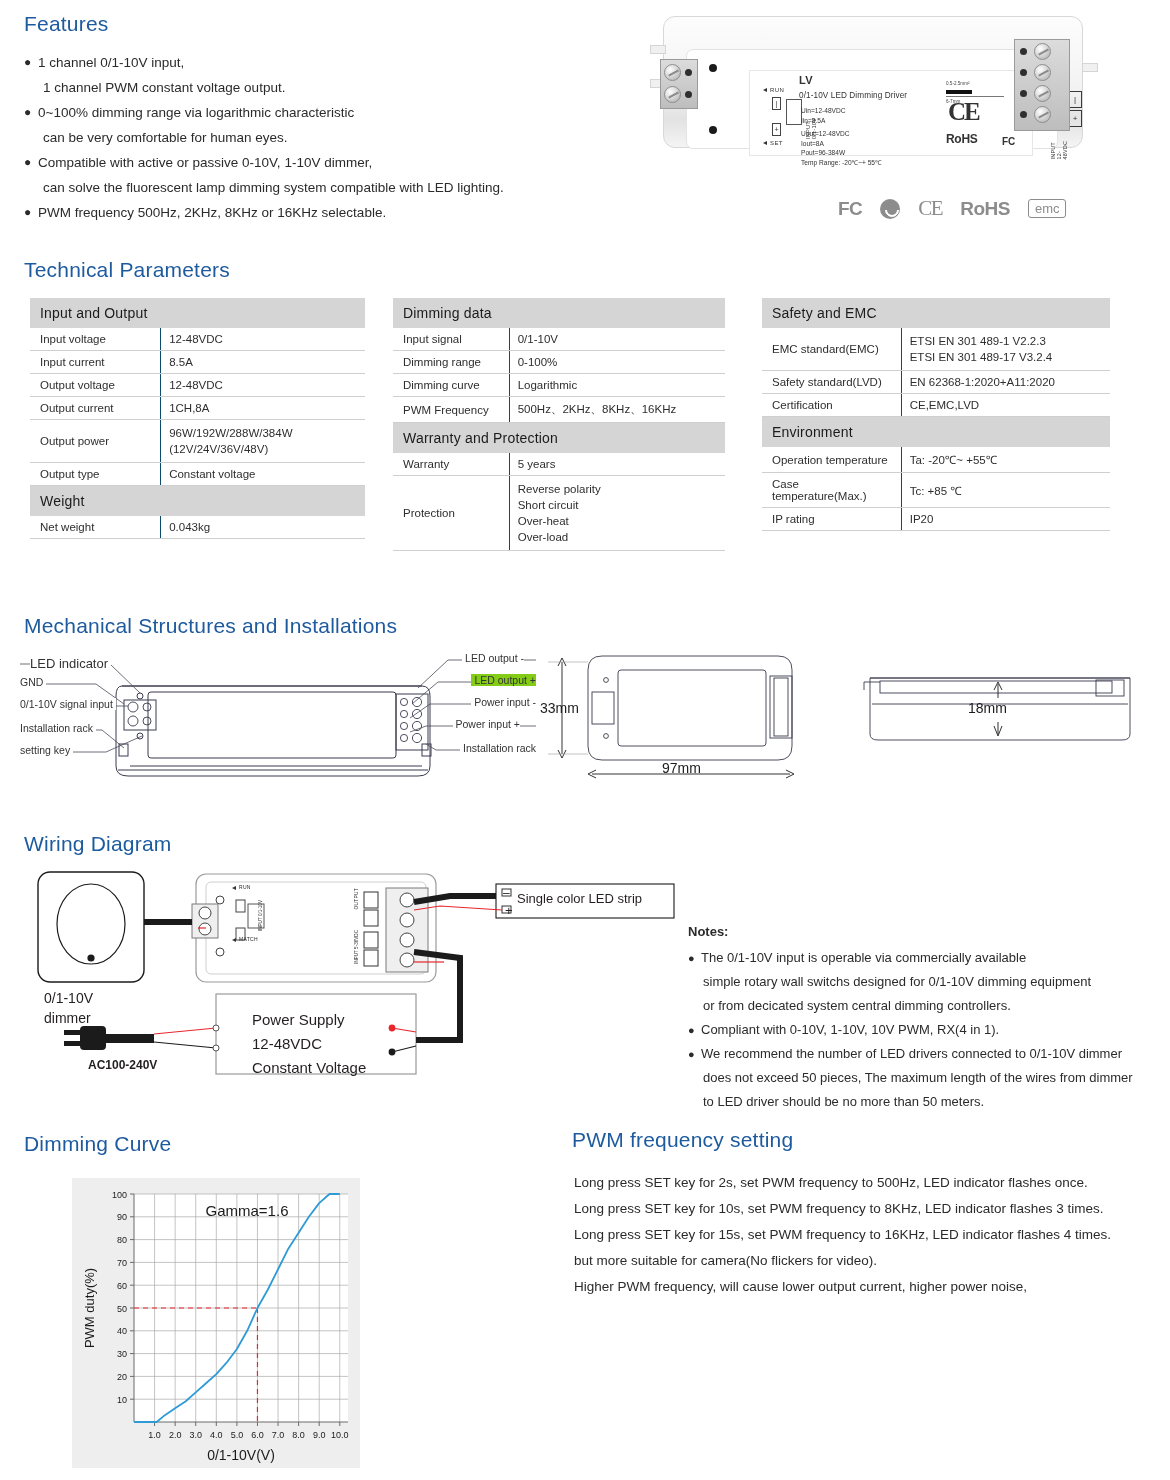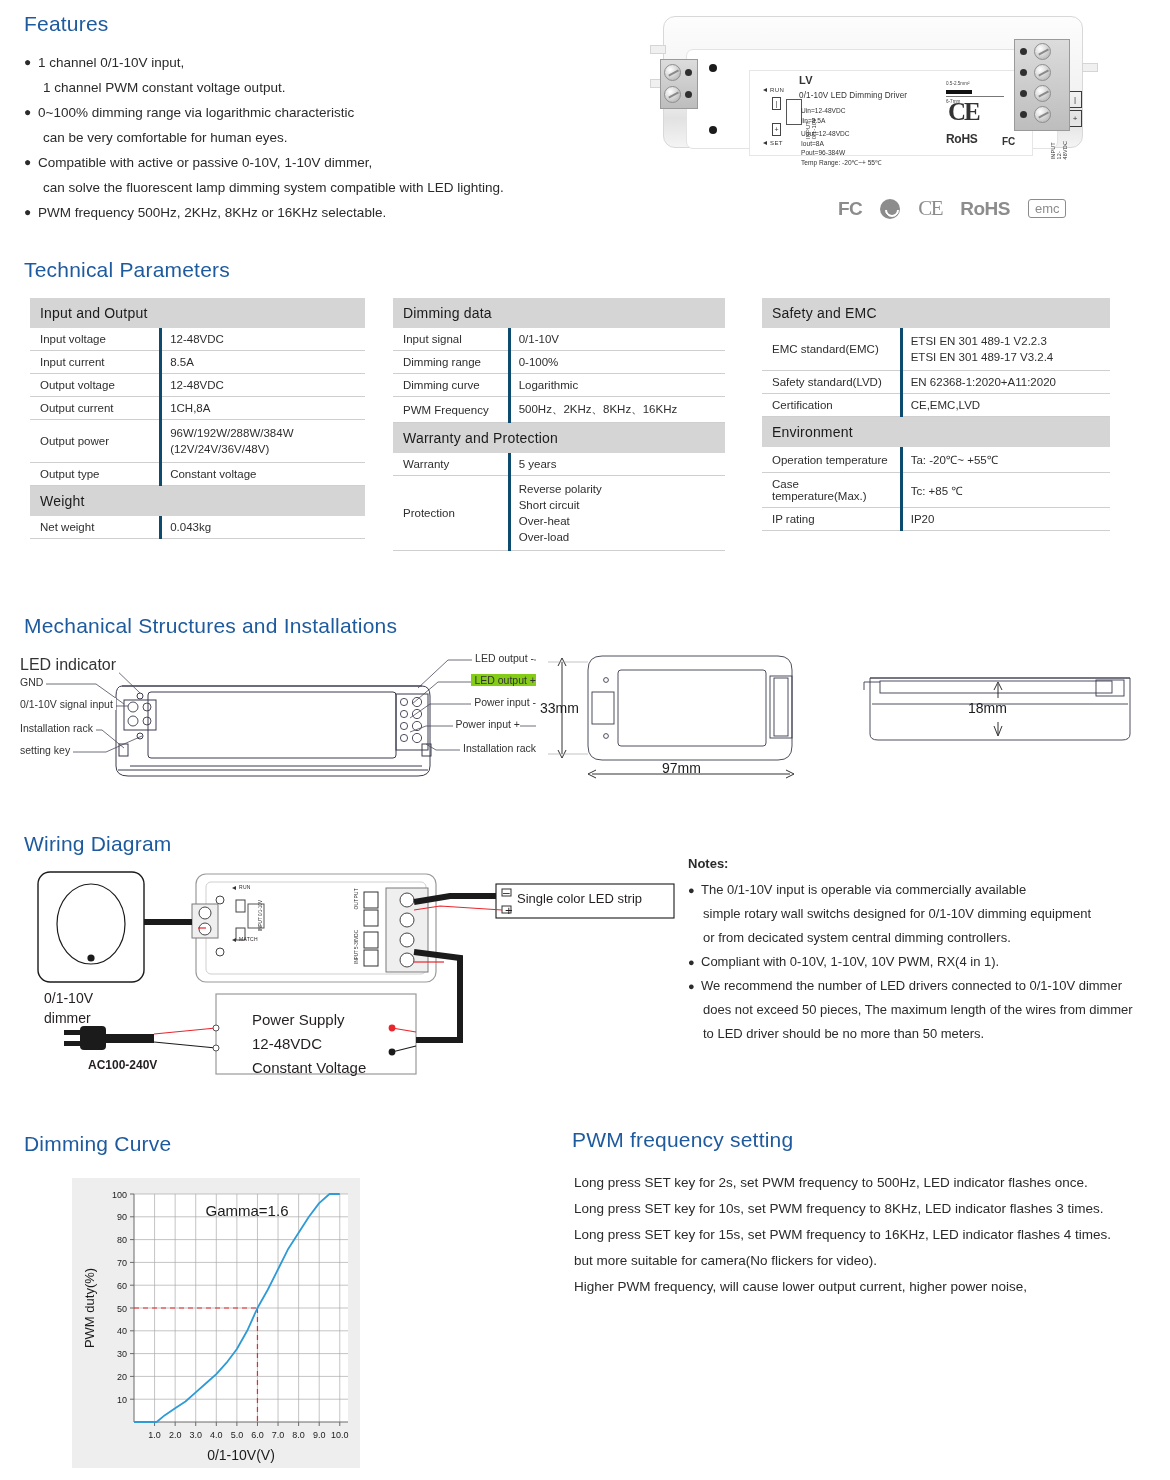--- a/index.html
+++ b/index.html
@@ -89,34 +89,34 @@
   #tbl1 { left: 30px; top: 298px; width: 335px; }
   #tbl2 { left: 393px; top: 298px; width: 332px; }
   #tbl3 { left: 762px; top: 298px; width: 348px; }
   .tbl table { width: 100%; border-collapse: collapse; }
   .tbl td { padding: 5px 8px; vertical-align: middle; }
   .grp td {
     background: #d5d5d5; font-size: 14px; color: #1b1b1b;
     padding: 7px 10px; letter-spacing:.2px;
   }
   .rw td { border-bottom: 1px solid #cfcfcf; }
-  .rw td.k { width: 39%; border-right: 3px solid #0c4a6e; padding-left: 10px; }
+  .rw td.k { width: 39%; border-right: 1px solid #0c4a6e; padding-left: 10px; }
   #tbl2 .rw td.k, #tbl3 .rw td.k { width: 35%; }
   #tbl3 .rw td.k { width: 40%; }
   .sub { line-height: 16px; }
   
   #mech-title { position: absolute; left: 24px; top: 614px; }
   #mech { position: absolute; left: 18px; top: 648px; width: 520px; height: 145px; font-size: 10.5px; color:#333;}
   #mech svg { position: absolute; left: 0; top: 0; }
   #dims { position: absolute; left: 540px; top: 648px; width: 620px; height: 140px; }
   .dim-txt { font-size: 14px; color:#1b1b1b; font-family:"Liberation Sans",sans-serif;}
   
   #wire-title { position: absolute; left: 24px; top: 832px; }
   #wiring { position: absolute; left: 20px; top: 866px; width: 670px; height: 215px; }
-  #notes { position: absolute; left: 688px; top: 852px; width: 478px; font-size: 13px; line-height: 24px; color:#2b2b2b;}
+  #notes { position: absolute; left: 688px; top: 920px; width: 478px; font-size: 13px; line-height: 24px; color:#2b2b2b;}
   #notes .nt-head { font-weight: bold; margin-bottom: 2px; font-size:13px;}
   #notes .nt { display: flex; }
   #notes .nb { width: 13px; flex: none; font-size: 11px;}
   #notes .nl > div:not(:first-child) { padding-left: 2px; }
   
   #curve-title { position: absolute; left: 24px; top: 1132px; }
   #chart-wrap { position: absolute; left: 72px; top: 1178px; width: 288px; height: 290px;
     background:#eeeeee; }
   #pwm-title { position: absolute; left: 572px; top: 1128px; }
   #pwm-lines { position: absolute; left: 574px; top: 1170px; width: 590px; font-size: 13.5px; line-height: 26px; color:#2b2b2b;}
@@ -398,28 +398,28 @@
       <path d="M2 82 L84 82 L106 100"></path>
       <path d="M2 104 L88 104 L124 88"></path>
       <path d="M518 12 L430 12 L400 40"></path>
       <path d="M518 34 L420 34 L394 56"></path>
       <path d="M518 56 L412 56 L392 70"></path>
       <path d="M518 78 L408 78 L392 84"></path>
       <path d="M518 102 L418 102 L408 96"></path>
     </g>
   </svg>
   <div id="mech-left-labels">
-      <div style="position: absolute; left: 2px; top: 8px; font-size: 16px; background: rgb(255, 255, 255); padding-right: 3px;">LED indicator</div>
+      <div style="position: absolute; left: 12px; top: 8px; font-size: 13px; background: rgb(255, 255, 255); padding-right: 3px;">LED indicator</div>
       <div style="position: absolute; left: 2px; top: 28px; font-size: 10.5px; background: rgb(255, 255, 255); padding-right: 3px;">GND</div>
       <div style="position: absolute; left: 2px; top: 50px; font-size: 10.5px; background: rgb(255, 255, 255); padding-right: 3px;">0/1-10V signal input</div>
       <div style="position: absolute; left: 2px; top: 74px; font-size: 10.5px; background: rgb(255, 255, 255); padding-right: 3px;">Installation rack</div>
       <div style="position: absolute; left: 2px; top: 96px; font-size: 10.5px; background: rgb(255, 255, 255); padding-right: 3px;">setting key</div>
     </div>
   <div id="mech-right-labels">
-      <div style="position: absolute; right: 4px; top: 4px; font-size: 10.5px; background: rgb(255, 255, 255); padding-left: 3px;">LED output -</div>
+      <div style="position: absolute; right: 14px; top: 4px; font-size: 10.5px; background: rgb(255, 255, 255); padding-left: 3px;">LED output -</div>
       <div style="position: absolute; right: 2px; top: 26px; font-size: 10.5px; background: #84cc16; padding-left: 3px;">LED output +</div>
       <div style="position: absolute; right: 2px; top: 48px; font-size: 10.5px; background: rgb(255, 255, 255); padding-left: 3px;">Power input -</div>
       <div style="position: absolute; right: 18px; top: 70px; font-size: 10.5px; background: rgb(255, 255, 255); padding-left: 3px;">Power input +</div>
       <div style="position: absolute; right: 2px; top: 94px; font-size: 10.5px; background: rgb(255, 255, 255); padding-left: 3px;">Installation rack</div>
     </div>
 </div>
 
 <div id="dims">
   <svg width="620" height="140" viewBox="0 0 620 140">
     <g fill="none" stroke="#3b3b4e" stroke-width="0.9">

